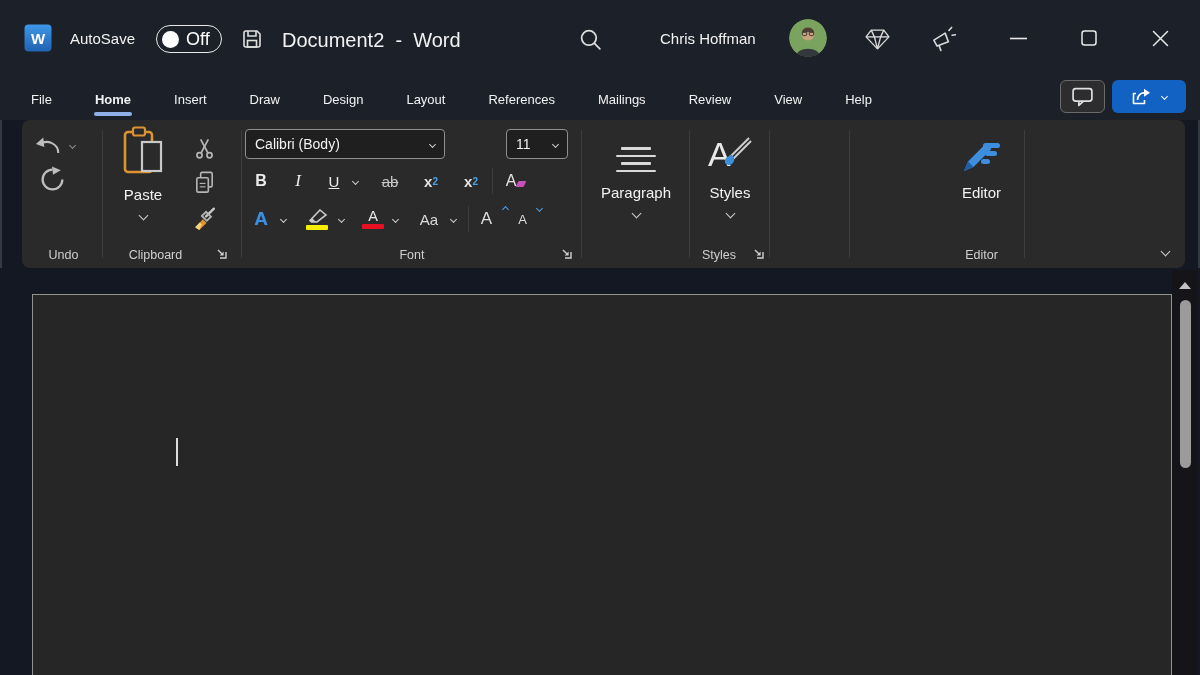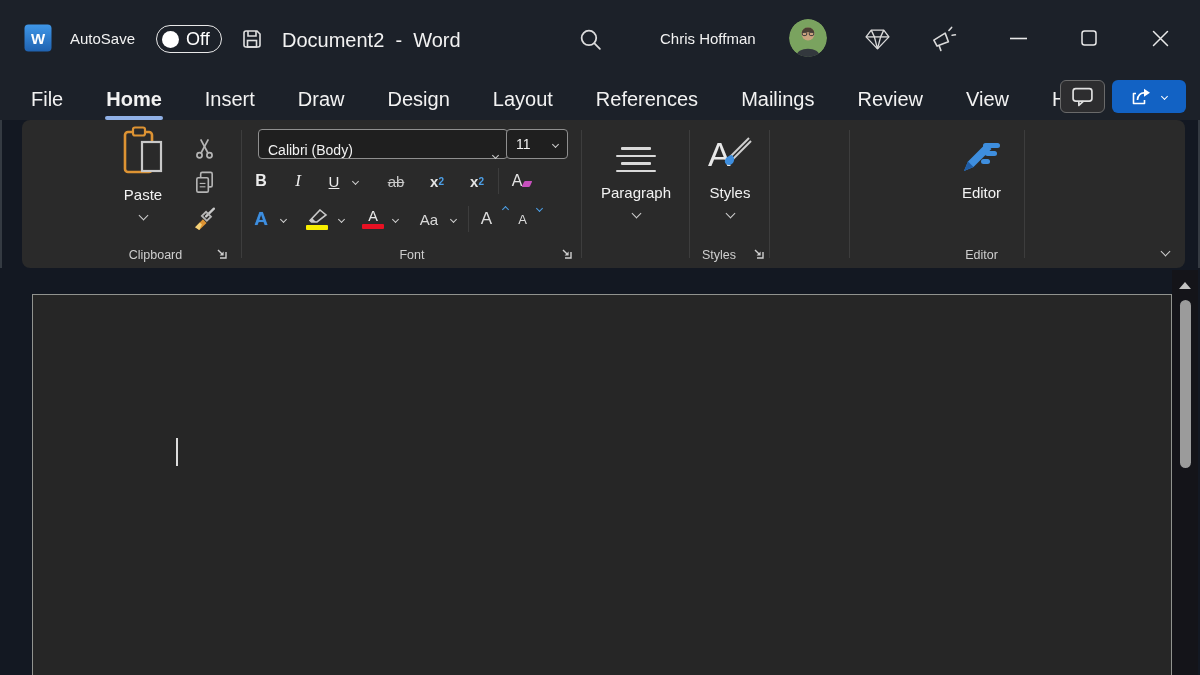--- a/index.html
+++ b/index.html
@@ -25,21 +25,21 @@
   .user-name { left:660px; top:30px; cursor:pointer; }
   .avatar { left:789px; top:19px; width:38px; height:38px; border-radius:50%; overflow:hidden; cursor:pointer; }
   .gem-btn { left:863px; top:26px; width:28px; height:26px; }
   .feedback-btn { left:928px; top:24px; width:30px; height:28px; }
   .win-btn { width:46px; height:40px; top:18px; }
   .min-btn { left:995px; } .max-btn { left:1066px; } .close-btn { left:1137px; }
 
   
   .tabrow { position:absolute; top:78px; left:0; width:1200px; height:42px; background:var(--titlebar-bg,#1c2129);
             display:flex; align-items:center; padding-left:31px; gap:43px; }
-  .tab { position:relative; color:var(--text-primary,#f2f2f2); font-size:20px; cursor:pointer; }
+  .tab { position:relative; color:var(--text-primary,#f2f2f2); font-size:13px; cursor:pointer; }
   .tab.active { font-weight:bold; }
   .tab.active::after { content:""; position:absolute; left:-1px; right:-1px; bottom:-9px; height:4px;
                        border-radius:3px; background:var(--tab-underline,#8fb0e6); }
   .comment-btn { position:absolute; left:1060px; top:2px; width:45px; height:33px; background:var(--comment-bg,#2d2d2f);
                  border:1px solid var(--comment-border,#6a6a6a); border-radius:6px; }
   .share-btn { position:absolute; left:1112px; top:2px; width:74px; height:33px; background:var(--share-blue,#1262c4);
                border:none; border-radius:6px; display:flex; align-items:center; justify-content:center; gap:10px; cursor:pointer; }
 
   
   .ribbon { position:absolute; top:120px; left:22px; width:1163px; height:148px;
@@ -76,31 +76,31 @@
   .paste-btn .biglabel { margin-top:8px; }
   .side-btn { position:absolute; left:84px; width:34px; height:32px; background:none; border:none; cursor:pointer;
               display:flex; align-items:center; justify-content:center; }
   .cut-btn{top:12px;} .copy-btn{top:46px;} .painter-btn{top:82px;}
 
   
   .combo { position:absolute; top:9px; height:30px; background:#1f1f1f; border:1px solid #8f8f8f; border-radius:4px;
            display:flex; align-items:center; cursor:pointer; color:var(--text-primary,#f2f2f2); font-size:14px; }
   .combo .val { padding-left:9px; flex:1; white-space:nowrap; overflow:hidden; }
   .combo .chev { margin-right:9px; }
-  .font-name-combo { left:16px; width:250px;align-items:flex-end; }
+  .font-name-combo { left:3px; width:200px; }
   .font-size-combo { left:264px; width:62px; }
   .frow { position:absolute; left:6px; right:0; height:32px; display:flex; align-items:center; }
   .frow2 { top:45px; } .frow3 { top:83px; }
   .fbtn { background:none; border:none; cursor:pointer; color:#ececec; font-size:15px; height:30px;
           display:flex; align-items:center; justify-content:center; position:relative; }
   .vdiv { width:1px; height:26px; background:var(--divider,#3d3d3d); margin:0 6px; }
   .glyph-b{font-weight:bold; font-size:16px;}
   .glyph-i{font-family:"Liberation Serif",serif; font-style:italic; font-size:17px;}
   .glyph-u{text-decoration:underline;}
-  .glyph-ab{text-decoration:line-through; color:#c9c9c9;margin-left:6px;}
+  .glyph-ab{text-decoration:line-through; color:#c9c9c9;}
   .subsup { font-size:15px; font-weight:bold; color:#e3e3e3; }
   .subsup .mk { color:var(--sub-blue,#4da0e8); font-size:10px; font-weight:bold; }
   .sub .mk { vertical-align:-5px; } .sup .mk { vertical-align:7px; }
   .clear-a { font-size:16px; color:#e3e3e3; position:relative; padding-right:8px; }
   .clear-a .eraser { position:absolute; right:-1px; bottom:3px; width:8px; height:6px;
                      background:var(--clear-magenta,#c750bd); transform:skewX(-25deg); border-radius:1px; }
   .fx-a { font-size:19px; font-weight:bold; color:var(--icon-blue,#3e8ede); text-shadow:0 0 1px #1d5fa8; }
   .stack { display:flex; flex-direction:column; align-items:center; gap:1px; }
   .stack .bar { width:22px; height:5px; border-radius:1px; }
   .hl-bar { background:var(--highlight-yellow,#f8ef00); }
@@ -235,20 +235,37 @@
         <path d="M5 5.5 H2.5 V15.5 H13.5 V12" stroke="#ffffff" stroke-width="1.6" stroke-linejoin="round"></path>
         <path d="M6.5 12 C6.5 7 10 4.8 13 4.8" stroke="#ffffff" stroke-width="1.7" fill="none"></path>
         <polygon points="13,0.8 19,4.8 13,8.8" fill="#ffffff"></polygon>
       </svg>
       <span class="chev sm white"></span>
     </button>
   </nav>
 
   <section class="ribbon">
 
+    <div class="group g-undo">
+      <button class="undo-btn">
+        <svg width="28" height="21" viewBox="0 0 30 22">
+          <path d="M26 19 C26 9 14 4 7 9.5" fill="none" stroke="#bdbdbd" stroke-width="2.2"></path>
+          <polygon points="10,2.5 2,9.5 11,12.5" fill="#bdbdbd"></polygon>
+        </svg>
+        <span class="chev sm" style="border-color:#8f8f8f"></span>
+      </button>
+      <button class="redo-btn">
+        <svg width="27" height="27" viewBox="0 0 26 26">
+          <path d="M13 3.5 a9.5 9.5 0 1 0 9.5 9.5" fill="none" stroke="#bdbdbd" stroke-width="2.2"></path>
+          <polygon points="12.5,0.5 21,4 13.5,8.5" fill="#bdbdbd"></polygon>
+        </svg>
+      </button>
+      <span class="grouplabel">Undo</span>
+      <span class="gdiv" style="right:0"></span>
+    </div>
 
     <div class="group g-clip">
       <button class="paste-btn">
         <span class="bigicon">
           <svg width="44" height="52" viewBox="0 0 44 52">
             <rect x="4" y="6" width="27" height="40" rx="3" fill="none" style="stroke:var(--clipboard-orange,#dd9333)" stroke-width="2.6"></rect>
             <rect x="12" y="1.5" width="12" height="8" rx="2" style="fill:var(--ribbon-bg,#2a2a2a);stroke:var(--clipboard-orange,#dd9333)" stroke-width="2.2"></rect>
             <rect x="21" y="16" width="19" height="29" style="fill:var(--ribbon-bg,#2a2a2a)" stroke="#c9c9c9" stroke-width="2.2"></rect>
           </svg>
         </span>

